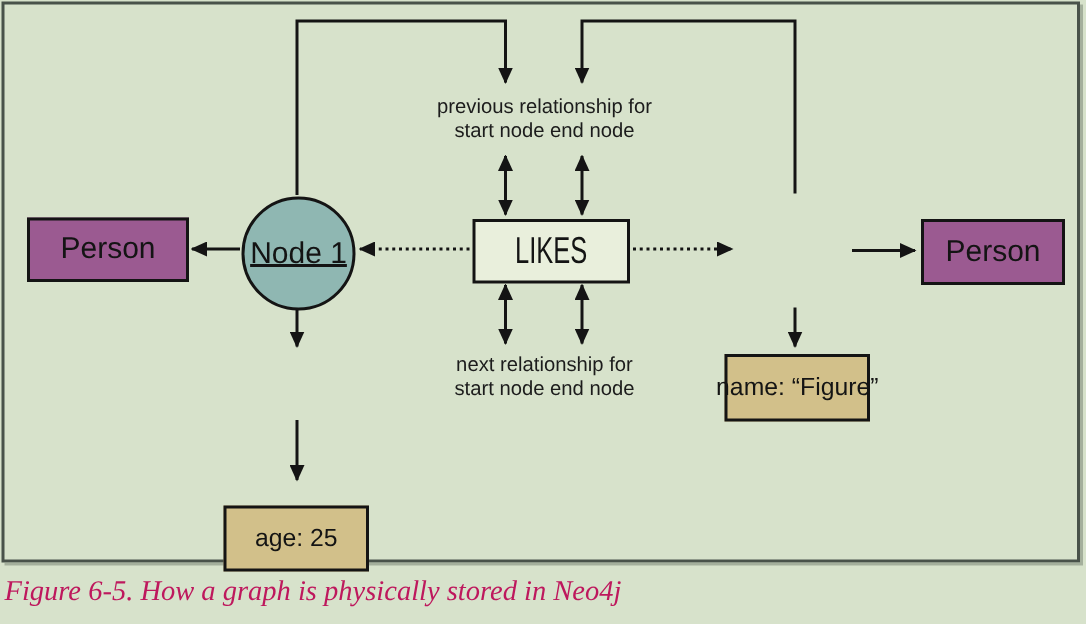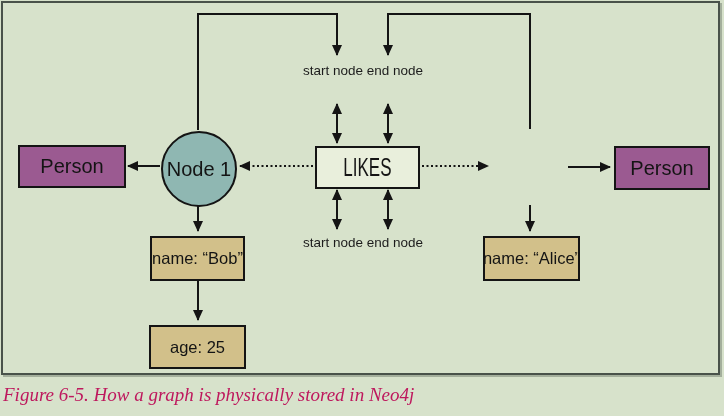--- a/index.html
+++ b/index.html
@@ -71,39 +71,40 @@
         <line x1="196" y1="204" x2="196" y2="229" marker-end="url(#ah)"></line>
         <line x1="196" y1="278" x2="196" y2="318" marker-end="url(#ah)"></line>
         <line x1="528" y1="203" x2="528" y2="229" marker-end="url(#ah)"></line>
         <line x1="311" y1="164" x2="238" y2="164" stroke-dasharray="2 2.5" marker-end="url(#ah)"></line>
         <line x1="411" y1="164" x2="486" y2="164" stroke-dasharray="2 2.5" marker-end="url(#ah)"></line>
       </g>
     </svg>
 
     <div class="shape person" style="left:15px; top:142px; width:108px; height:43px;">Person</div>
 
-    <div class="shape nodecircle" style="left:158px; top:128px; width:76px; height:76px;">Node 1</div>
+    <div class="shape nodecircle" style="left:158px; top:128px; width:76px; height:76px;text-decoration:underline;">Node 1</div>
 
     <div class="shape rel" style="left:312px; top:143px; width:105px; height:43px;">
       <span class="rel-text">LIKES</span>
     </div>
 
 
     <div class="shape person" style="left:611px; top:143px; width:96px; height:44px;">Person</div>
 
     <div class="ptr-label" style="top:60px;">
+      <span style="display:block">previous relationship for</span>
       <span style="display:block">start node end node</span>
     </div>
 
     <div class="ptr-label" style="top:232px;">
+      <span style="display:block">next relationship for</span>
       <span style="display:block">start node end node</span>
     </div>
 
-    <div class="shape prop" style="left:147px; top:233px; width:95px; height:45px;">name: “Bob”</div>
 
-    <div class="shape prop" style="left:146px; top:322px; width:97px; height:44px;">age: 25</div>
+    <div class="shape prop" style="left:146px; top:334px; width:97px; height:44px;">age: 25</div>
 
-    <div class="shape prop" style="left:480px; top:233px; width:97px; height:45px;">name: “Alice”</div>
+    <div class="shape prop" style="left:480px; top:233px; width:97px; height:45px;">name: “Figure”</div>
 
   </div>
 
   <div class="caption">Figure 6-5. How a graph is physically stored in Neo4j</div>
 </div>
 
 </body></html>

